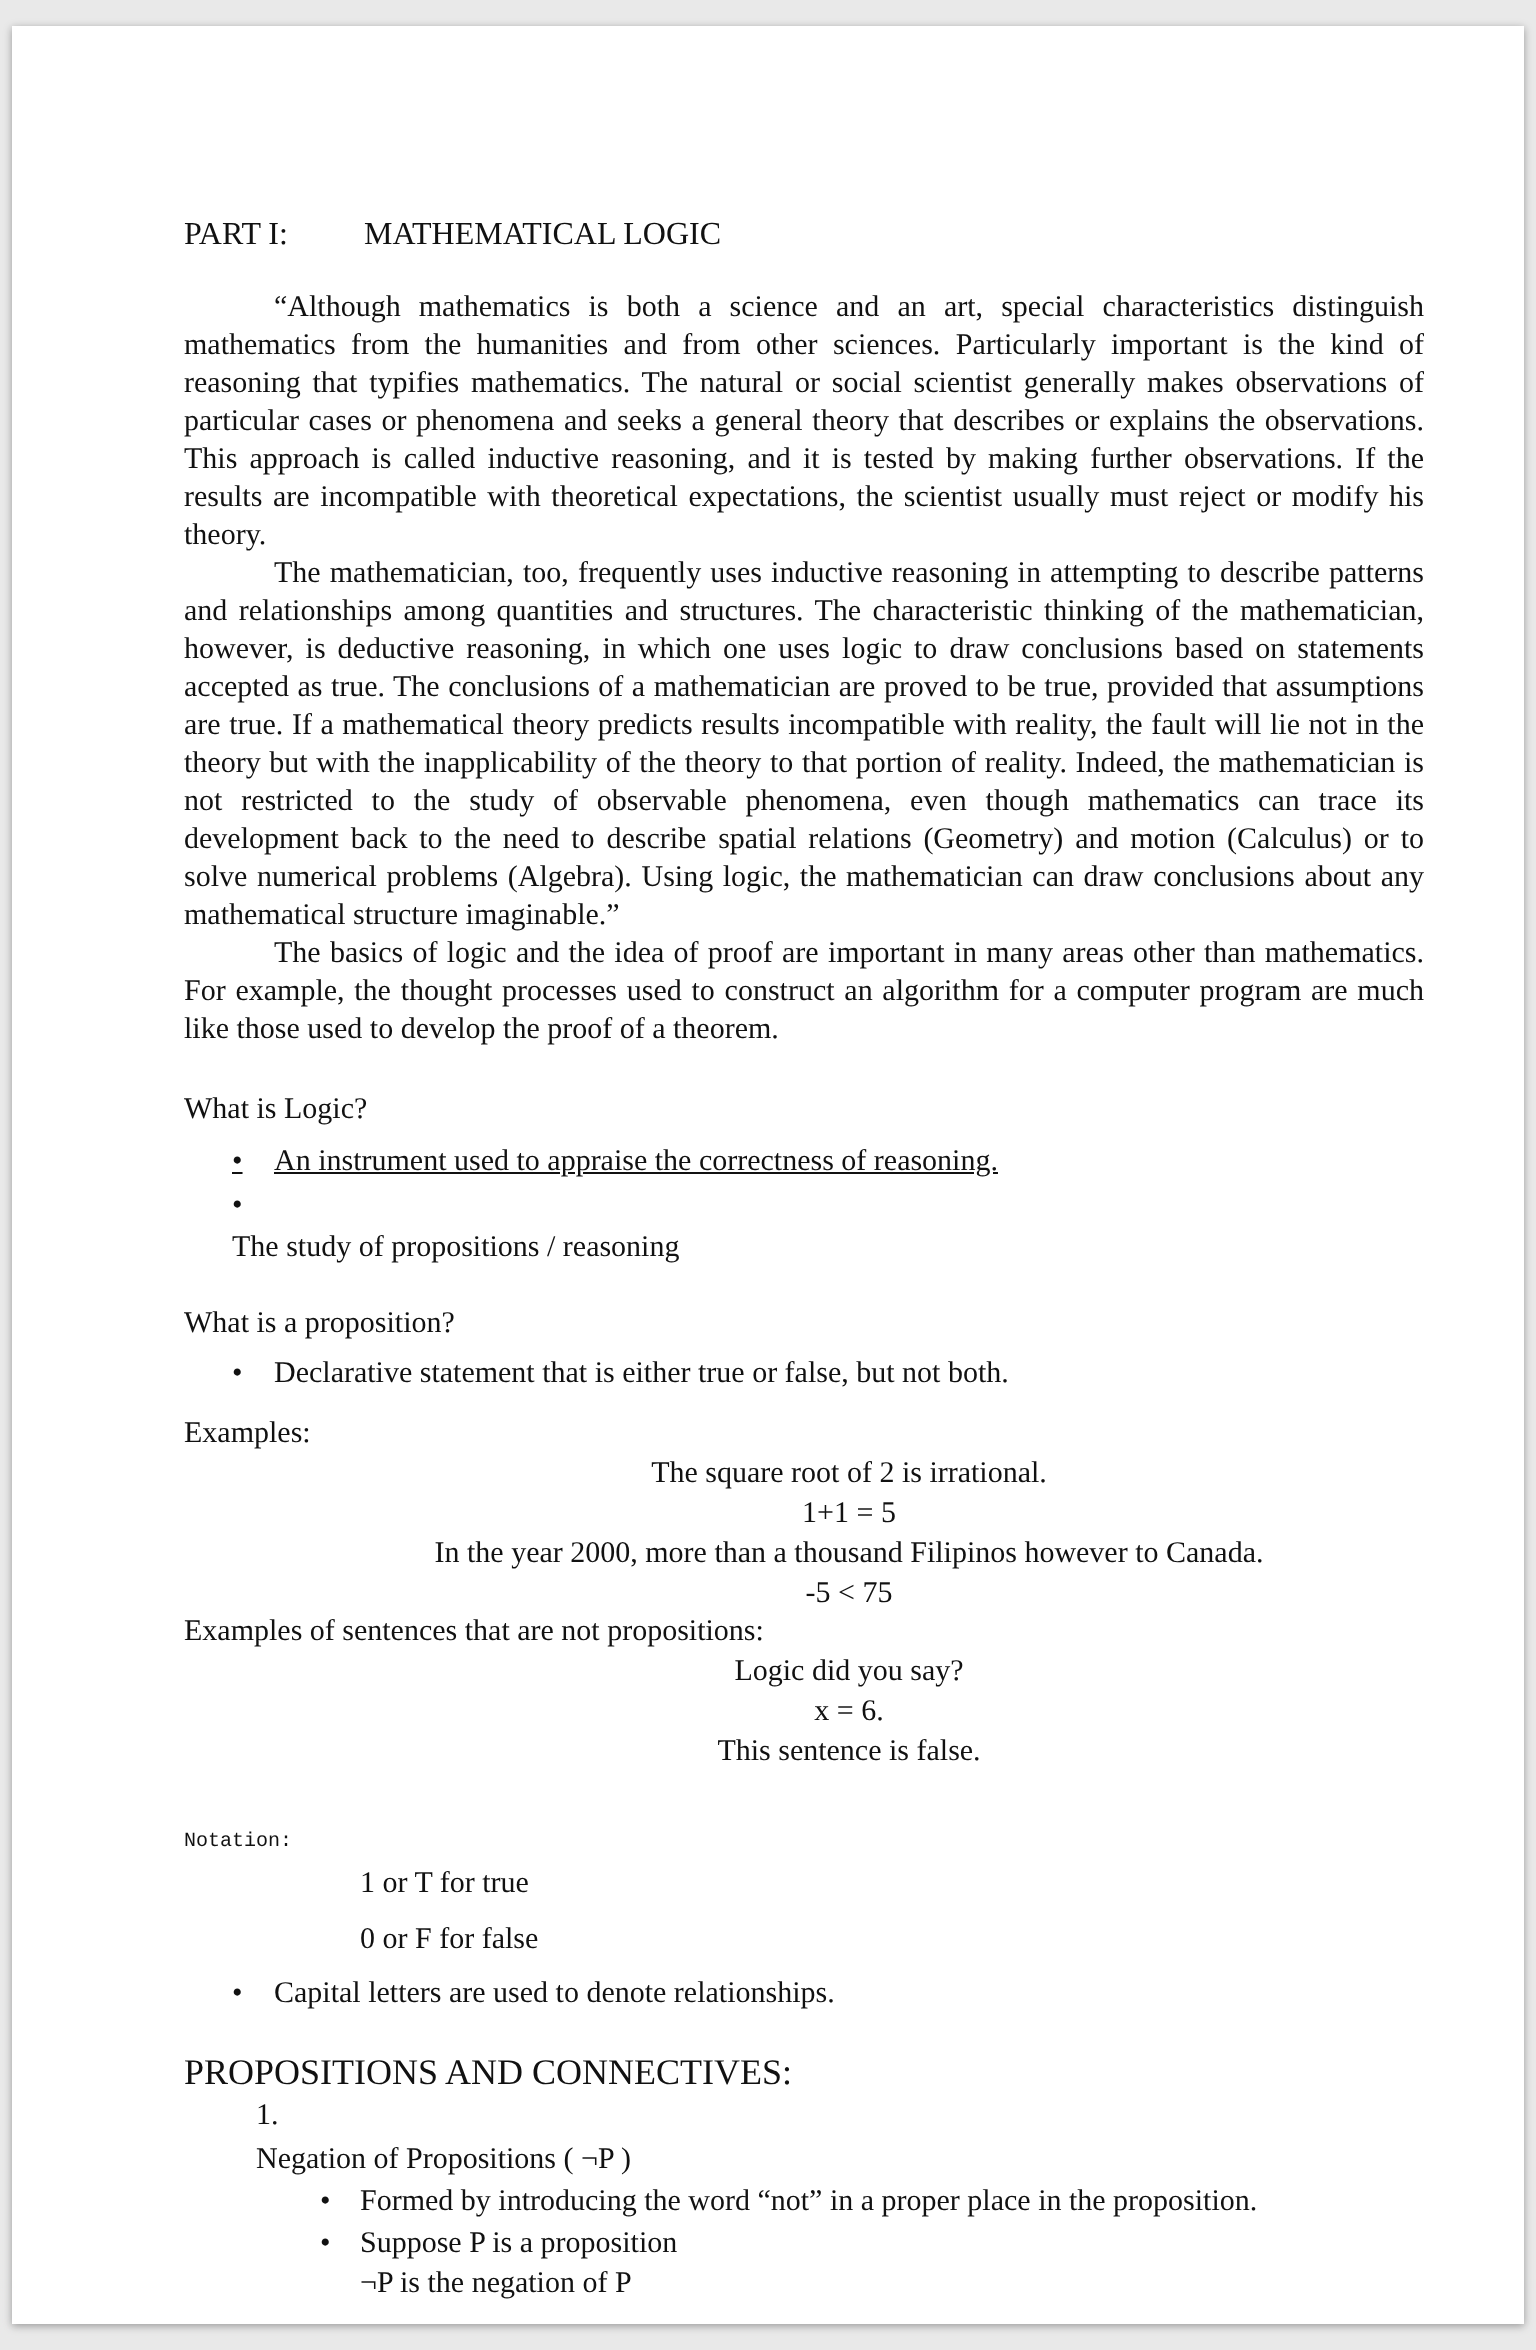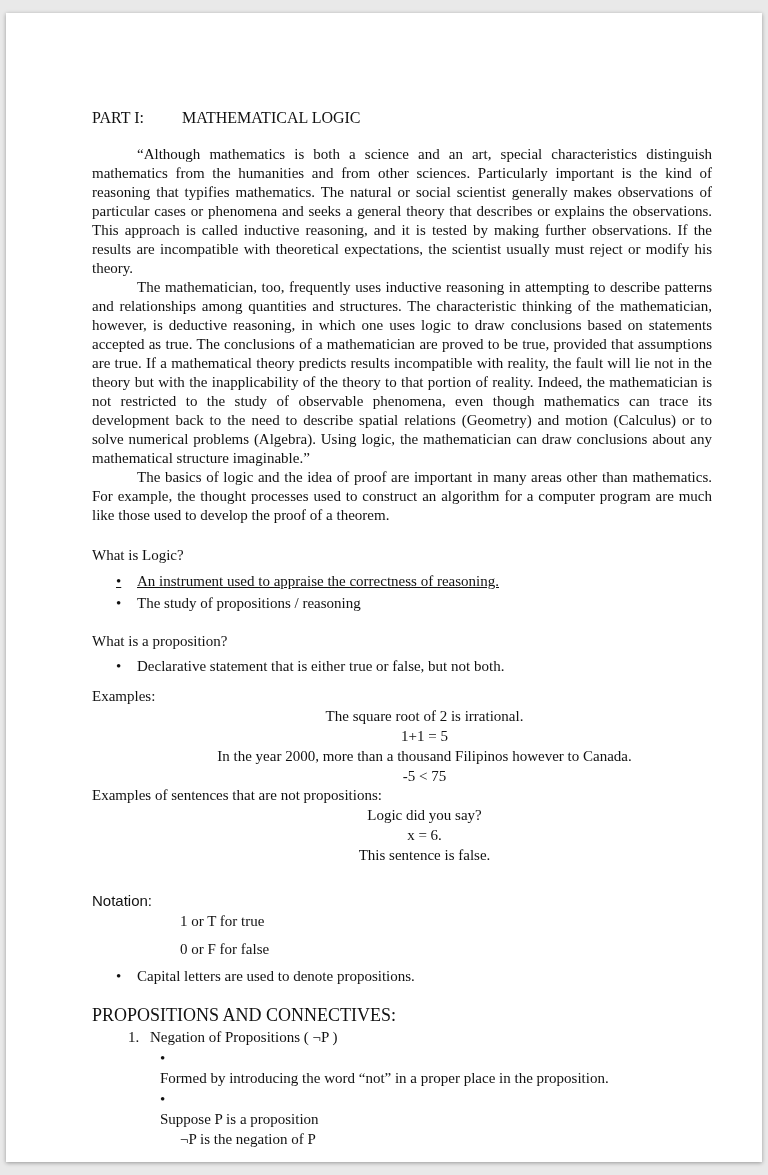--- a/index.html
+++ b/index.html
@@ -37,46 +37,46 @@
     font-size: 15px;
     line-height: 19px;
     text-align: justify;
     text-indent: 45px;
   }
   .section-heading {
     font-size: 15px;
     line-height: 19px;
   }
   .sans {
-    font-family: Liberation Sans, sans-serif;
-    font-size: 15px;
+    font-family: Liberation Mono, monospace;
+    font-size: 10px;
   }
   .caps-heading {
     font-size: 18px;
     line-height: 19px;
   }
   .row {
     display: flex;
     font-size: 15px;
     line-height: 19px;
     align-items: flex-start;
   }
   .l1 { padding-left: 24px; }
   .l1 .marker { flex: 0 0 21px; }
-  .l2 { padding-left: 68px; flex-direction: column; }
+  .l2 { padding-left: 68px; }
   .l2 .marker { flex: 0 0 20px; }
   .marker::before { content: "\2022"; }
   .num-row { padding-left: 36px; }
   .num-row .num { flex: 0 0 22px; }
   .plain { font-size: 15px; line-height: 19px; }
   .indent45 { padding-left: 45px; text-align: center; }
   .indent88 { padding-left: 88px; }
   .mt1 { margin-top: 1px; }
   .mt2 { margin-top: 2px; }
-  .mt3 { margin-top: 3px; }
+  .mt3 { margin-top: 3px; flex-direction: column; }
   .mt6 { margin-top: 6px; }
   .mt7 { margin-top: 7px; text-decoration: underline; }
   .mt8 { margin-top: 8px; }
   .mt9 { margin-top: 9px; }
   .mt11 { margin-top: 11px; }
   .mt19 { margin-top: 19px; }
   .mt20 { margin-top: 20px; }
   .mt21 { margin-top: 21px; }
   .mt26 { margin-top: 26px; }
 </style>
@@ -125,21 +125,21 @@
     <div class="plain indent45 mt1">x = 6.</div>
     <div class="plain indent45 mt1">This sentence is false.</div>
 
     <div class="section-heading sans mt26">Notation:</div>
 
     <div class="plain indent88 mt2">1 or T for true</div>
     <div class="plain indent88 mt9">0 or F for false</div>
 
     <div class="row l1 mt8">
       <span class="marker"></span>
-      <span>Capital letters are used to denote propositions.</span>
+      <span>Capital letters are used to denote relationships.</span>
     </div>
 
     <div class="caps-heading mt20">PROPOSITIONS AND CONNECTIVES:</div>
 
     <div class="row num-row mt3">
       <span class="num">1.</span>
       <span>Negation of Propositions ( ¬P )</span>
     </div>
 
     <div class="row l2 mt2">

